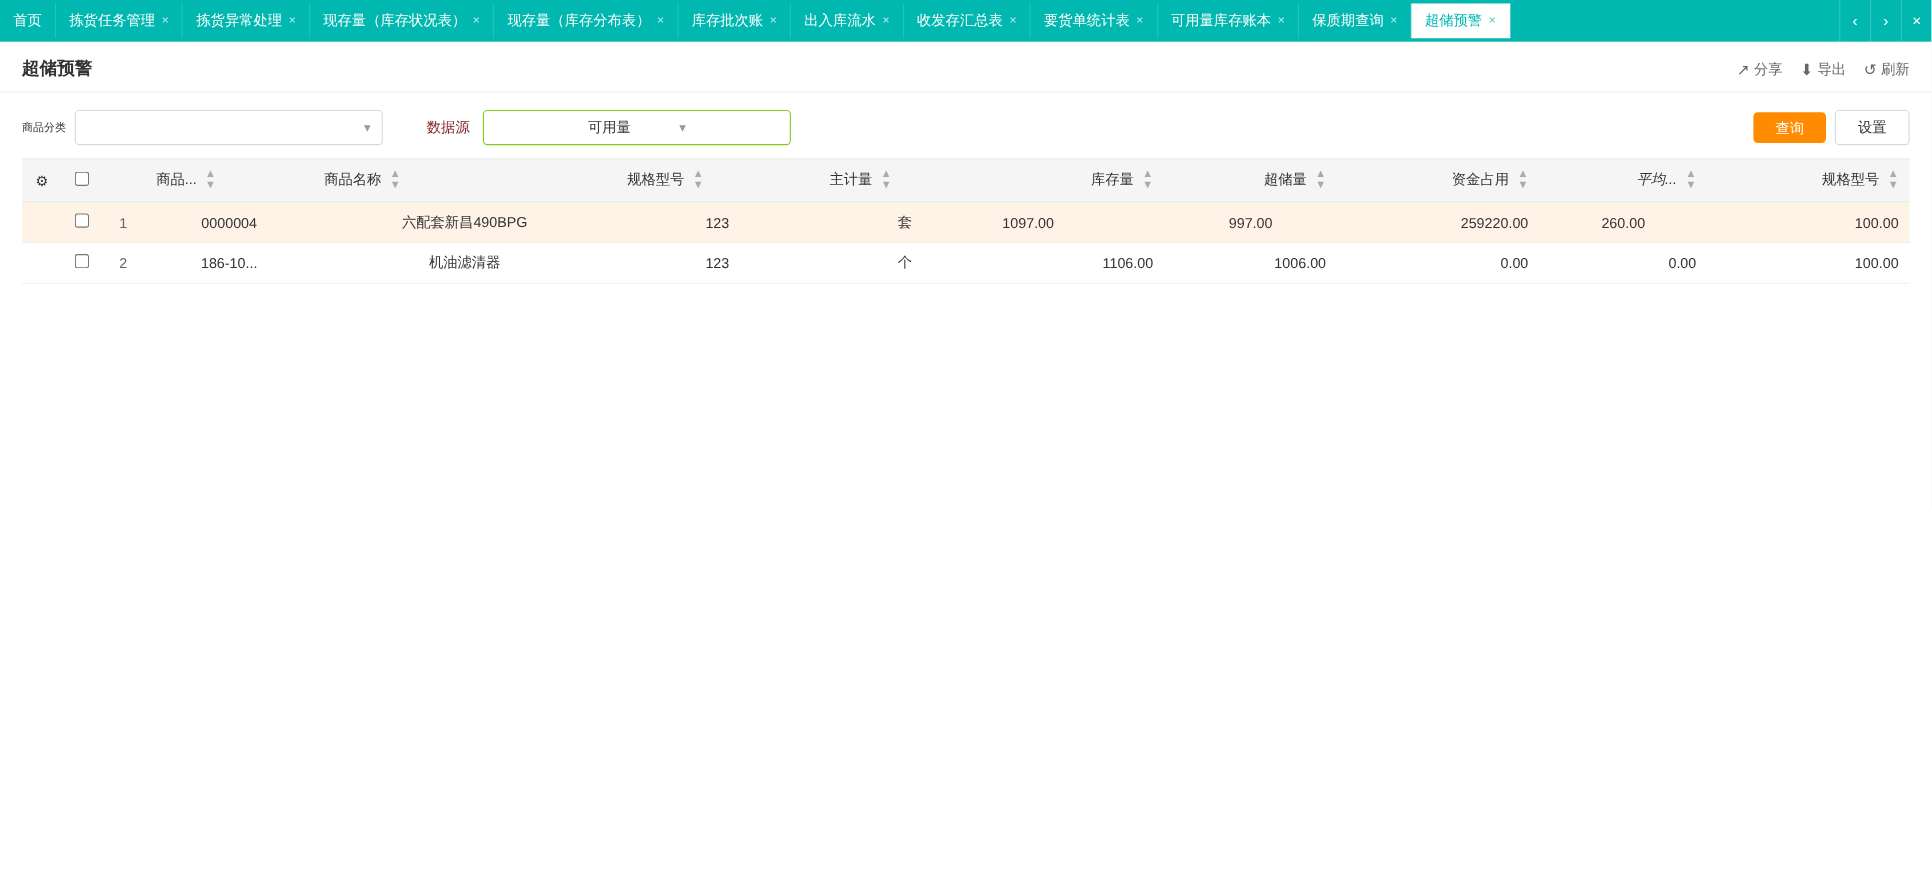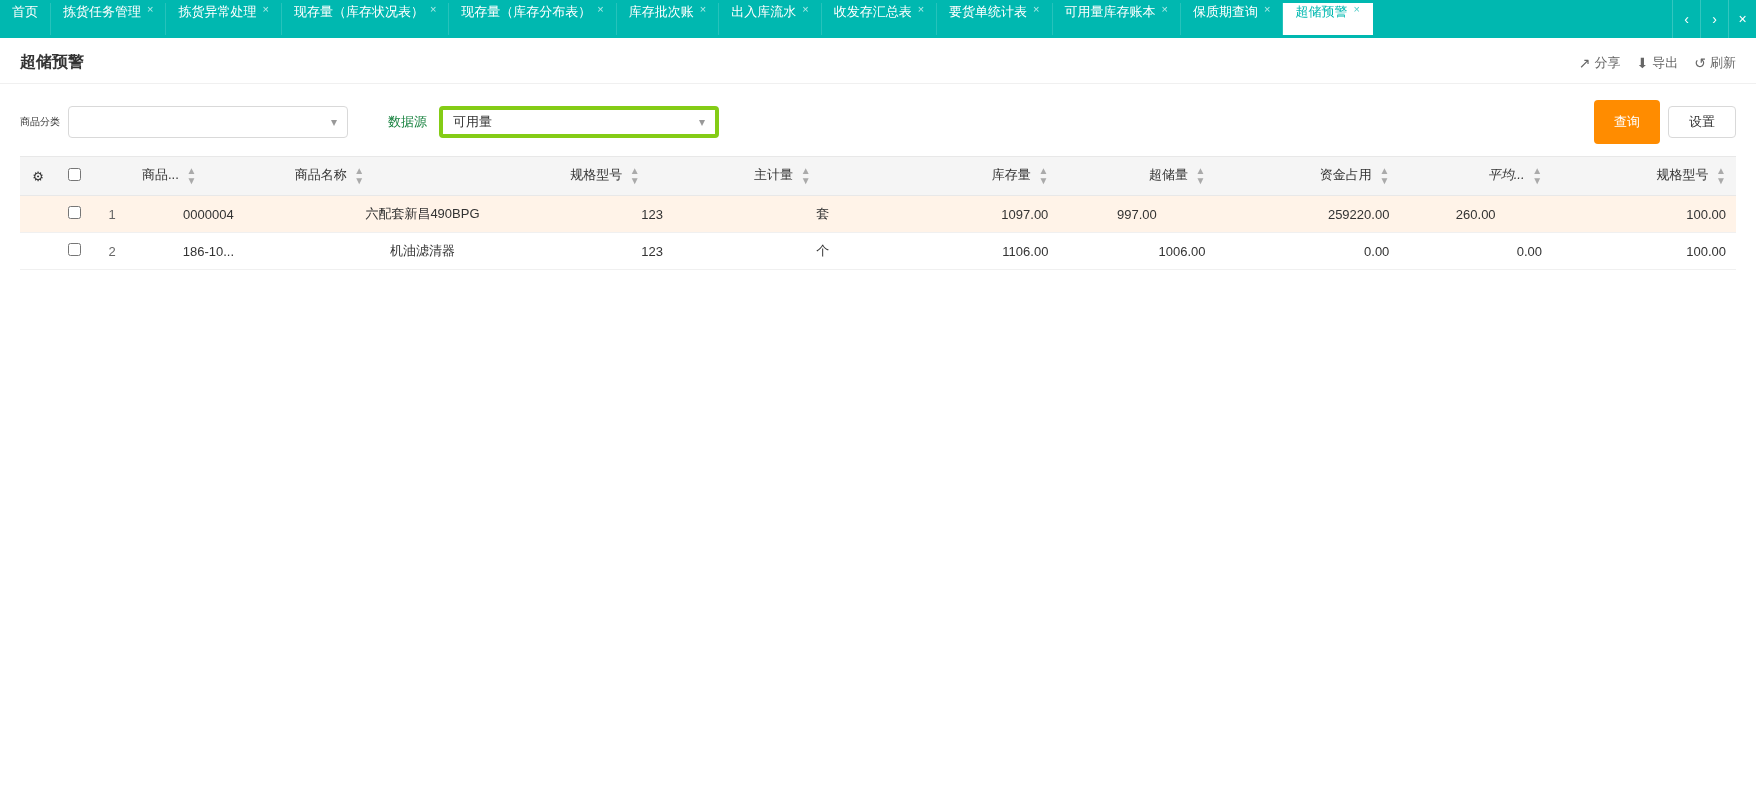--- a/index.html
+++ b/index.html
@@ -9,21 +9,21 @@
     .top-nav {
       display: flex;
       align-items: center;
       background: #00b8b0;
       height: 38px;
       padding: 0 0;
       overflow: hidden;
     }
     .nav-item {
       display: flex;
-      align-items: flex-start;
+      align-items: center;
       padding: 0 12px;
       height: 32px;
       color: #fff;
       font-size: 13px;
       white-space: nowrap;
       cursor: pointer;
       border-right: 1px solid rgba(255,255,255,0.15);
       flex-shrink: 0;
     }
     .nav-item.active { background: #fff; color: #00b8b0; }
@@ -127,21 +127,21 @@
       align-items: center;
     }
     .btn-query {
       background: #ff8c00;
       color: #fff;
       border: none;
       border-radius: 4px;
       padding: 6px 20px;
       cursor: pointer;
       font-size: 13px;
-      height: 44px;
+      height: 28px;
     }
     .btn-settings {
       background: #fff;
       color: #333;
       border: 1px solid #d9d9d9;
       border-radius: 4px;
       padding: 6px 20px;
       cursor: pointer;
       font-size: 13px;
       height: 32px;
@@ -199,43 +199,43 @@
       width: 36px;
       text-align: center;
     }
 
     
     ::-webkit-scrollbar { width: 6px; height: 6px; }
     ::-webkit-scrollbar-track { background: #f1f1f1; }
     ::-webkit-scrollbar-thumb { background: #ccc; border-radius: 3px; }
 
     .datasource-label {
-      color: #15803d;
+      color: #7f1d1d;
       margin-right: 4px;
     }
     .datasource-value {
       color: #333;
     }
 
     .filter-datasource {
       display: flex;
       align-items: center;
       gap: 8px;
     }
     .filter-datasource-select {
       display: flex;
       align-items: center;
-      border: 4px solid #84cc16;
+      border: 1px solid #84cc16;
       border-radius: 4px;
       padding: 5px 10px;
       min-width: 280px;
       height: 32px;
       background: #fff;
       cursor: pointer;
-      justify-content: space-between;
+      justify-content: center;
       gap: 44px;
     }
   </style>
 </head>
 <body>
 
 <div class="top-nav">
 
   <div id="nav-items-container" style="display:flex;align-items:center;flex:1;overflow:hidden;">
       <div class="nav-item home">
@@ -418,21 +418,21 @@
       <tr class="highlighted">
     <td class="gear-cell"></td>
     <td class="checkbox-cell">
       <input type="checkbox" style="cursor: pointer;">
     </td>
     <td class="row-num">1</td>
     <td>0000004</td>
     <td>六配套新昌490BPG</td>
     <td>123</td>
     <td>套</td>
-    <td style="text-align:right;">1097.00</td>
+    <td style="text-align:left;">1097.00</td>
     <td style="text-align:center;">997.00</td>
     <td style="text-align:right;">259220.00</td>
     <td style="text-align:center;">260.00</td>
     <td style="text-align:right;">100.00</td>
   </tr>
           <tr>
     <td class="gear-cell"></td>
     <td class="checkbox-cell">
       <input type="checkbox" style="cursor: pointer;">
     </td>

